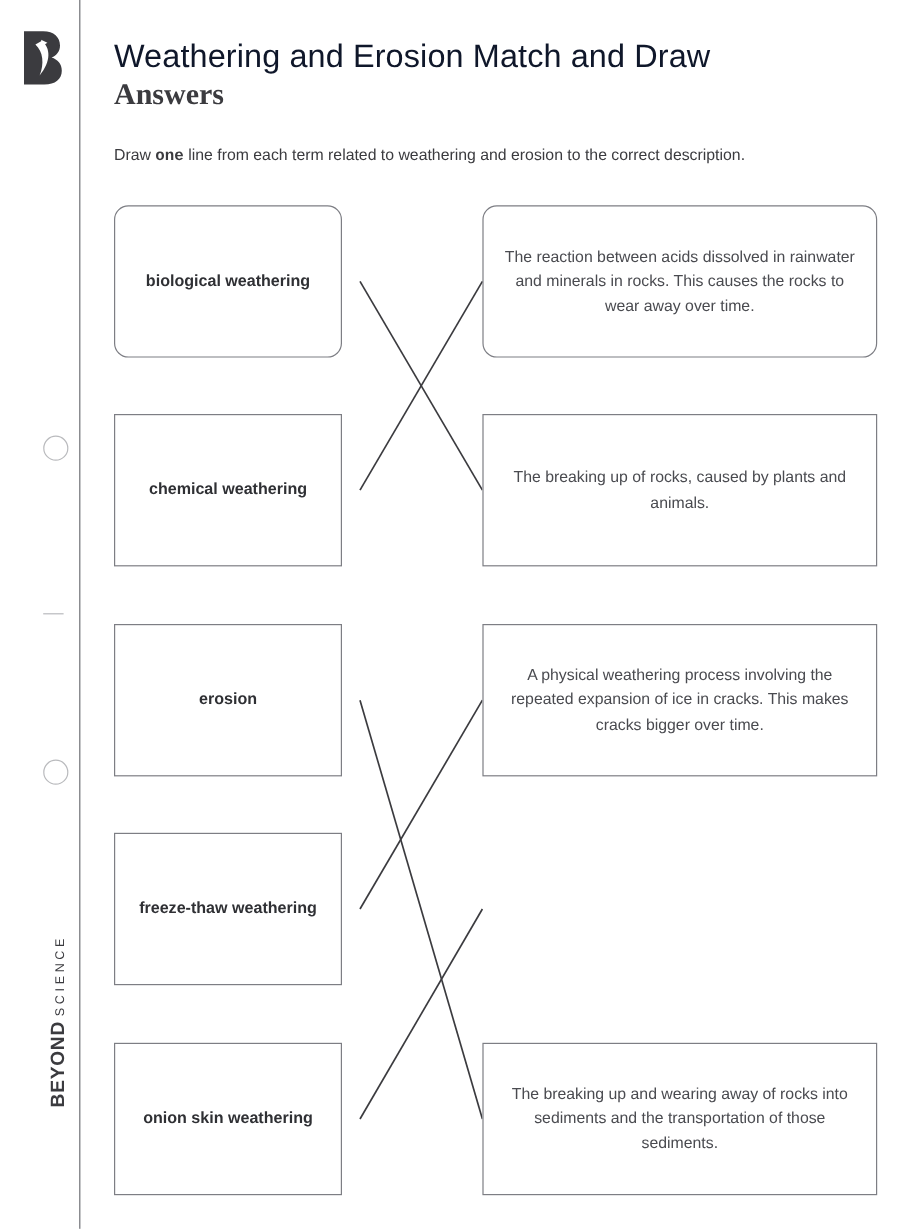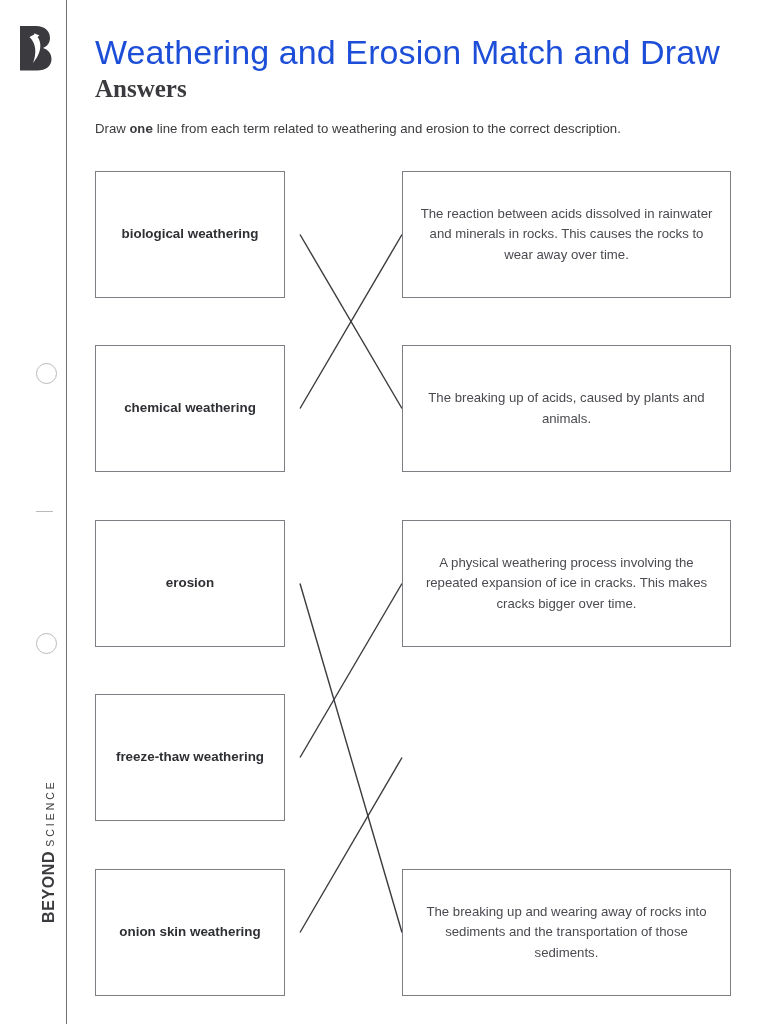--- a/index.html
+++ b/index.html
@@ -75,23 +75,23 @@
     margin-left: 4px;
   }
 
   
   #worksheet-header {
     position: absolute;
     left: 95px; top: 30px;
     width: 640px;
   }
   #page-title {
-    font-size: 34px;
+    font-size: 27px;
     font-weight: 300;
-    color: #1d4ed8;
+    color: #0f172a;
     line-height: 1.32;
     letter-spacing: 0.1px;
   }
   #page-subtitle {
     font-size: 25px;
     font-weight: bold;
     color: #3b3b3f;
     line-height: 1.3;
     margin-top: -2px;
     font-family: Liberation Serif, serif;
@@ -145,21 +145,21 @@
     width: 329px;
     height: 127px;
   }
   .desc-box .box-text {
     font-size: 13.2px;
     font-weight: normal;
     color: #4a4b50;
     padding: 0 16px;
     line-height: 1.52;
   }
-  .row-0 { top: 171px; }
+  .row-0 { top: 171px; border-radius: 12px; }
   .row-1 { top: 345px; }
   .row-2 { top: 520px; }
   .row-3 { top: 694px; }
   .row-4 { top: 869px; }
 </style>
 </head>
 <body>
 
 <div id="page-rail">
 
@@ -215,21 +215,21 @@
     <span class="box-text">onion skin weathering</span>
   </div>
   <div class="match-box term-box row-3">
     <span class="box-text">freeze-thaw weathering</span>
   </div>
 
   <div class="match-box desc-box row-0">
     <span class="box-text">The reaction between acids dissolved in rainwater and minerals in rocks. This causes the rocks to wear away over time.</span>
   </div>
   <div class="match-box desc-box row-1">
-    <span class="box-text">The breaking up of acids, caused by plants and animals.</span>
+    <span class="box-text">The breaking up of rocks, caused by plants and animals.</span>
   </div>
   <div class="match-box desc-box row-2">
     <span class="box-text">A physical weathering process involving the repeated expansion of ice in cracks. This makes cracks bigger over time.</span>
   </div>
   <div class="match-box desc-box row-4">
     <span class="box-text">The breaking up and wearing away of rocks into sediments and the transportation of those sediments.</span>
   </div>
 </div>
 
 </body></html>

